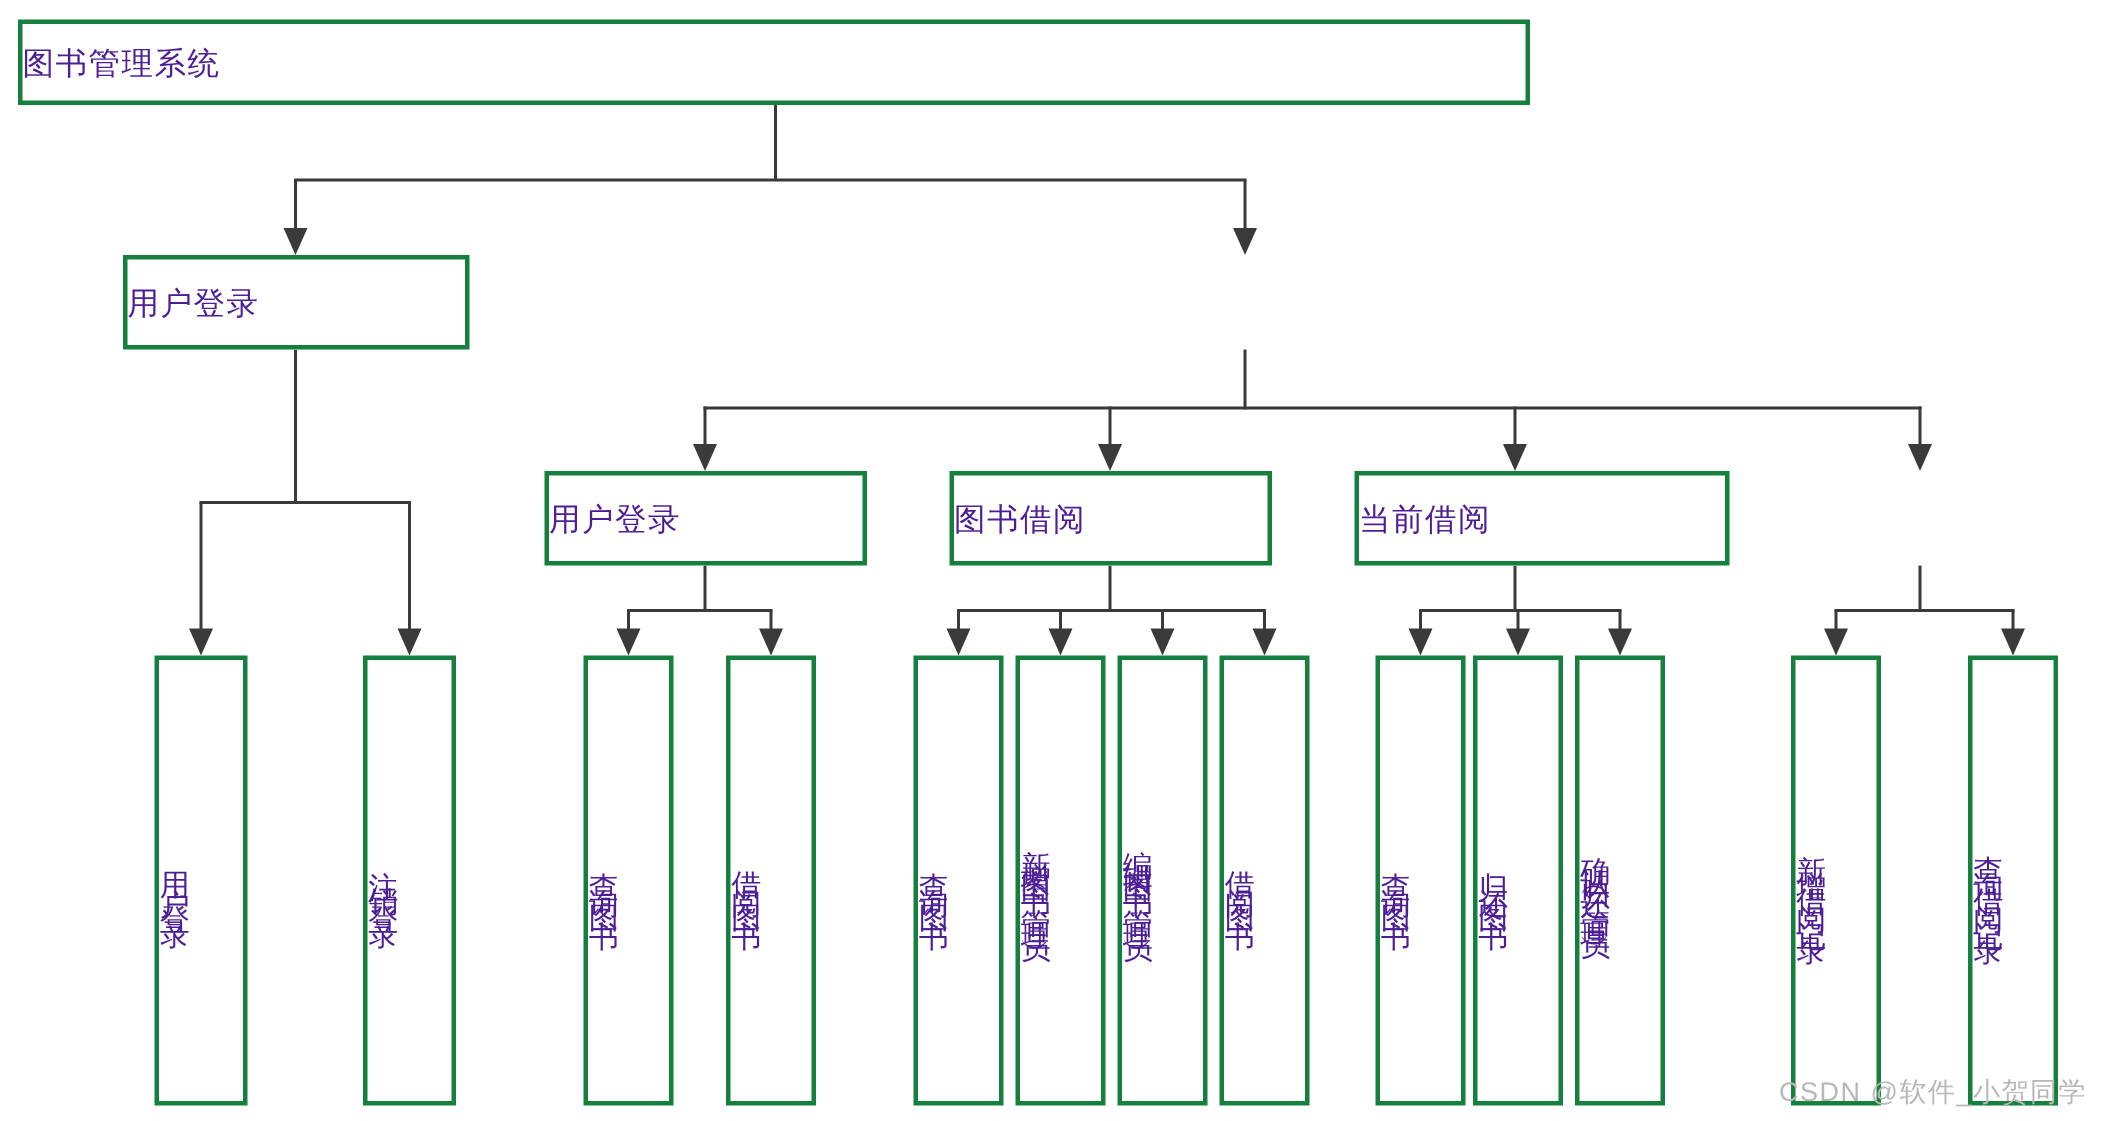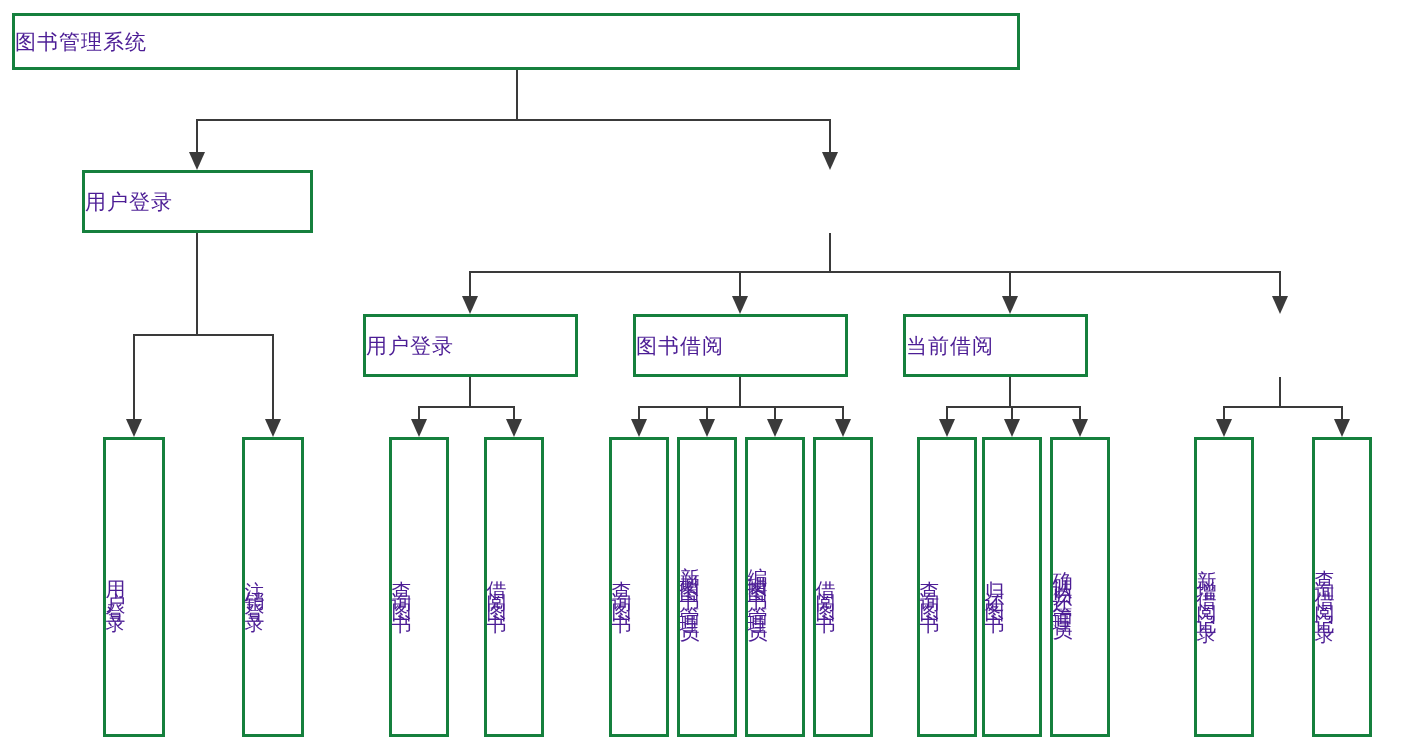--- a/index.html
+++ b/index.html
@@ -62,21 +62,21 @@
   <div class="node" style="left:82px;top:170px;width:231px;height:63px">
     <span>用户登录</span>
   </div>
 
   <div class="node" style="left:363px;top:314px;width:215px;height:63px">
     <span>用户登录</span>
   </div>
   <div class="node" style="left:633px;top:314px;width:215px;height:63px">
     <span>图书借阅</span>
   </div>
-  <div class="node" style="left:903px;top:314px;width:185px;height:63px">
+  <div class="node" style="left:903px;top:314px;width:250px;height:63px">
     <span>当前借阅</span>
   </div>
 
   <div class="node leaf" style="left:103px;top:437px;width:62px;height:300px">
     <span class="vtext">用户登录</span>
   </div>
   <div class="node leaf" style="left:242px;top:437px;width:62px;height:300px">
     <span class="vtext">注销登录</span>
   </div>
 
@@ -169,13 +169,14 @@
   <div class="ar" style="left:1004px;top:419px"></div>
   <div class="ar" style="left:1072px;top:419px"></div>
 
   <div class="vl" style="left:1279px;top:377px;height:31px"></div>
   <div class="hl" style="left:1223px;top:406px;width:120px"></div>
   <div class="vl" style="left:1223px;top:407px;height:14px"></div>
   <div class="vl" style="left:1341px;top:407px;height:14px"></div>
   <div class="ar" style="left:1216px;top:419px"></div>
   <div class="ar" style="left:1334px;top:419px"></div>
 
+  <div class="watermark">CSDN @软件_小贺同学</div>
 </div>
 
 </body></html>

